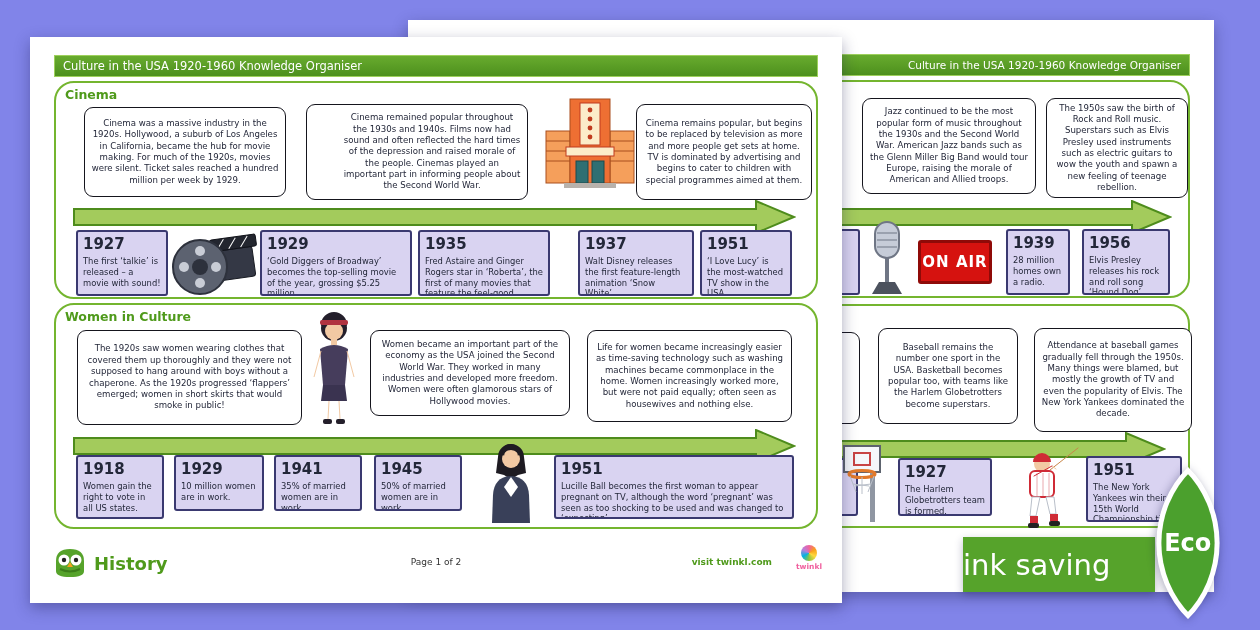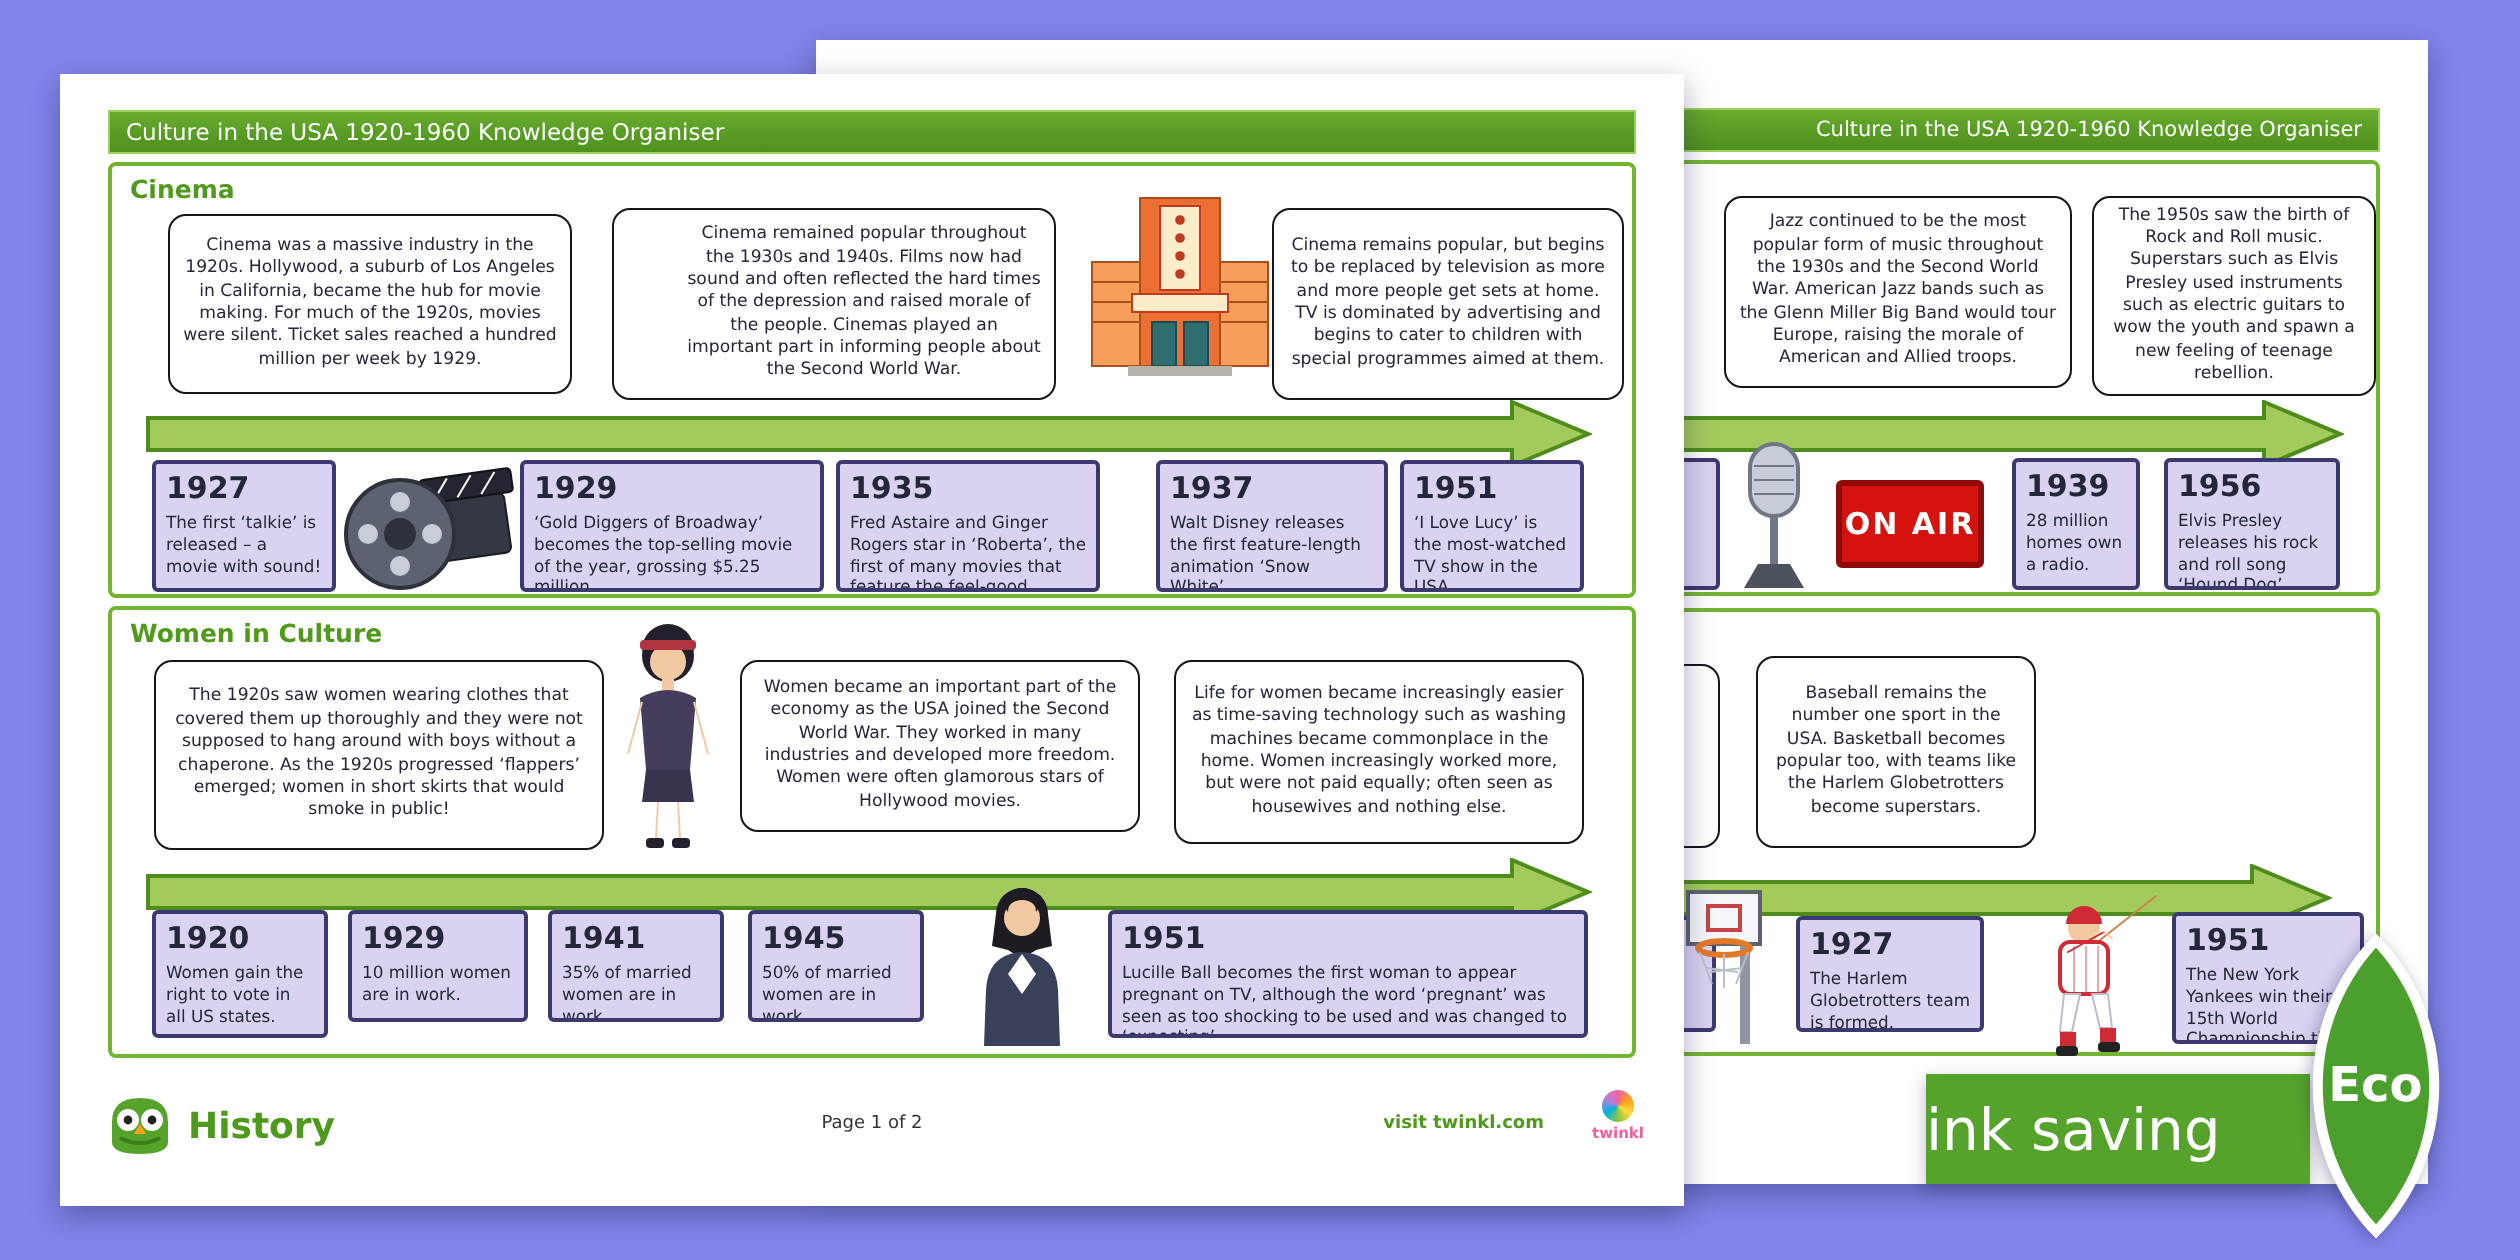--- a/index.html
+++ b/index.html
@@ -10,21 +10,21 @@
   }
   .page { position:absolute; background:#fff; box-shadow:0 5px 14px rgba(30,30,80,.38); }
   #page1 { left:30px; top:37px; width:812px; height:566px; z-index:2; }
   #page2 { left:408px; top:20px; width:806px; height:572px; z-index:1; }
   .hbar {
     position:absolute; height:22px; background:linear-gradient(180deg,#68ab2e,#4d901d);
     border:1px solid #9ed05c; color:#fff; font-weight:normal; font-size:11.5px;
     line-height:20px; padding:0 8px; white-space:nowrap; overflow:hidden;
   }
   .hbar.right { text-align:right; font-size:10.5px; }
-  .sec { position:absolute; border:2px solid #74b52f; border-radius:4px; }
+  .sec { position:absolute; border:2px solid #74b52f; border-radius:20px; }
   .sec-title { position:absolute; left:9px; top:4px; color:#4f9a1b; font-weight:bold; font-size:12.5px; }
   .ibox {
     position:absolute; background:#fff; border:1.5px solid #15151d; border-radius:9px;
     display:flex; align-items:center; justify-content:center; text-align:center;
     font-size:8.6px; line-height:1.32; color:#232739; padding:4px 6px;
   }
   .tbox {
     position:absolute; background:#d9d3f1; border:2px solid #3a3970; border-radius:3px;
     font-size:8.4px; line-height:1.28; color:#232739; padding:3px 5px; overflow:hidden;
   }
@@ -95,20 +95,21 @@
       </div>
       <div class="tbox" style="left:648px;top:147px;width:88px;height:66px;">
         <span class="yr">1956</span>
         <span>Elvis Presley releases his rock and roll song ‘Hound Dog’.</span>
       </div>
     </div>
 
     <div class="sec" style="left:24px;top:284px;width:758px;height:224px;">
       <div class="ibox" style="left:330px;top:26px;width:96px;height:92px;"></div>
       <div class="ibox" style="left:444px;top:22px;width:140px;height:96px;">Baseball remains the number one sport in the USA. Basketball becomes popular too, with teams like the Harlem Globetrotters become superstars.</div>
+      <div class="ibox" style="left:600px;top:22px;width:158px;height:104px;">Attendance at baseball games gradually fell through the 1950s. Many things were blamed, but mostly the growth of TV and even the popularity of Elvis. The New York Yankees dominated the decade.</div>
 
       <svg class="arrow" style="left:16px;top:126px;" width="716" height="34" viewBox="0 0 716 34">
         <polygon points="2,9 676,9 676,1 714,17 676,33 676,25 2,25"></polygon>
       </svg>
 
       <div class="tbox" style="left:336px;top:152px;width:88px;height:58px;"></div>
 
       <svg class="illus" style="left:406px;top:138px;" width="58" height="82" viewBox="0 0 58 82">
         <rect x="30" y="6" width="5" height="72" fill="#8f96a2"></rect>
         <rect x="4" y="2" width="36" height="26" fill="#f5f7fa" stroke="#5d636e" stroke-width="2"></rect>
@@ -258,21 +259,21 @@
       </svg>
 
       <div class="ibox" style="left:314px;top:25px;width:200px;height:86px;">Women became an important part of the economy as the USA joined the Second World War. They worked in many industries and developed more freedom. Women were often glamorous stars of Hollywood movies.</div>
       <div class="ibox" style="left:531px;top:25px;width:205px;height:92px;">Life for women became increasingly easier as time-saving technology such as washing machines became commonplace in the home. Women increasingly worked more, but were not paid equally; often seen as housewives and nothing else.</div>
 
       <svg class="arrow" style="left:16px;top:124px;" width="724" height="34" viewBox="0 0 724 34">
         <polygon points="2,9 684,9 684,1 722,17 684,33 684,25 2,25"></polygon>
       </svg>
 
       <div class="tbox" style="left:20px;top:150px;width:88px;height:64px;">
-        <span class="yr">1920</span>
+        <span class="yr">1918</span>
         <span>Women gain the right to vote in all US states.</span>
       </div>
       <div class="tbox" style="left:118px;top:150px;width:90px;height:56px;">
         <span class="yr">1929</span>
         <span>10 million women are in work.</span>
       </div>
       <div class="tbox" style="left:218px;top:150px;width:88px;height:56px;">
         <span class="yr">1941</span>
         <span>35% of married women are in work.</span>
       </div>

